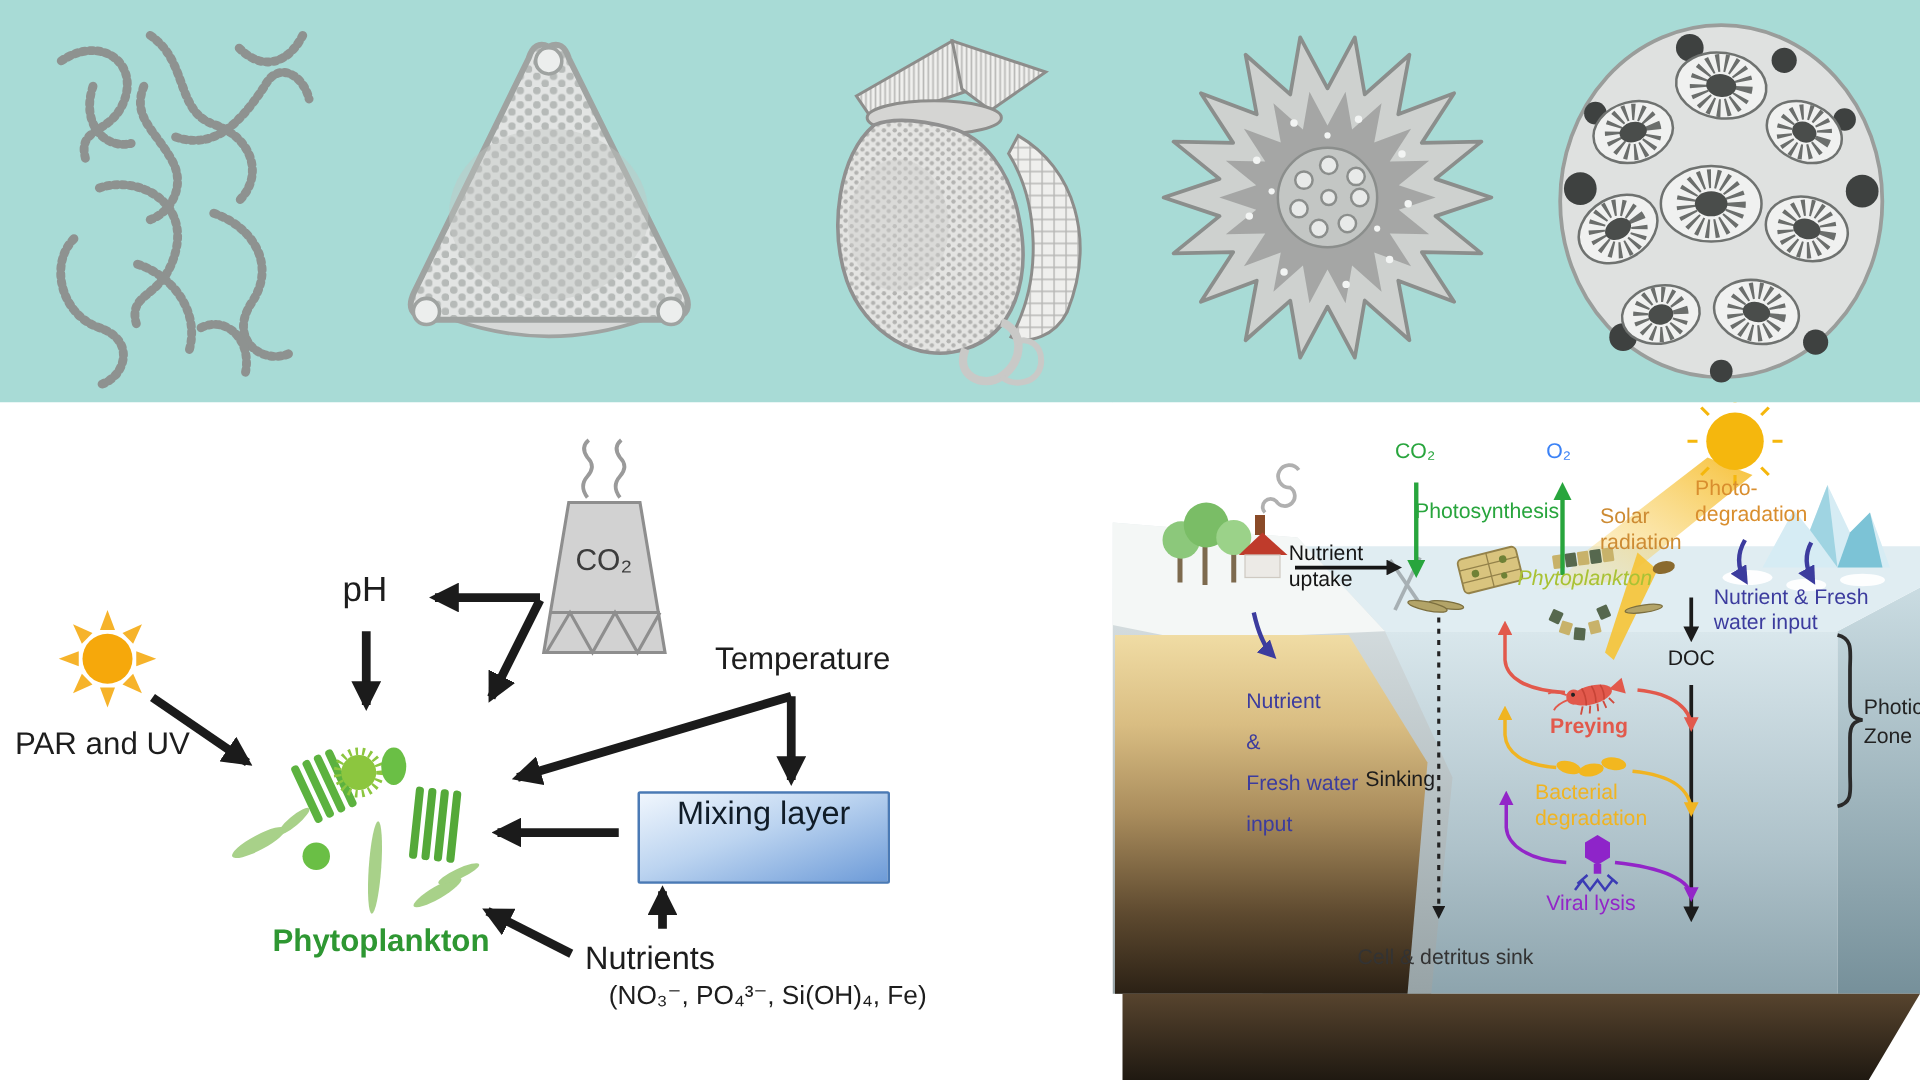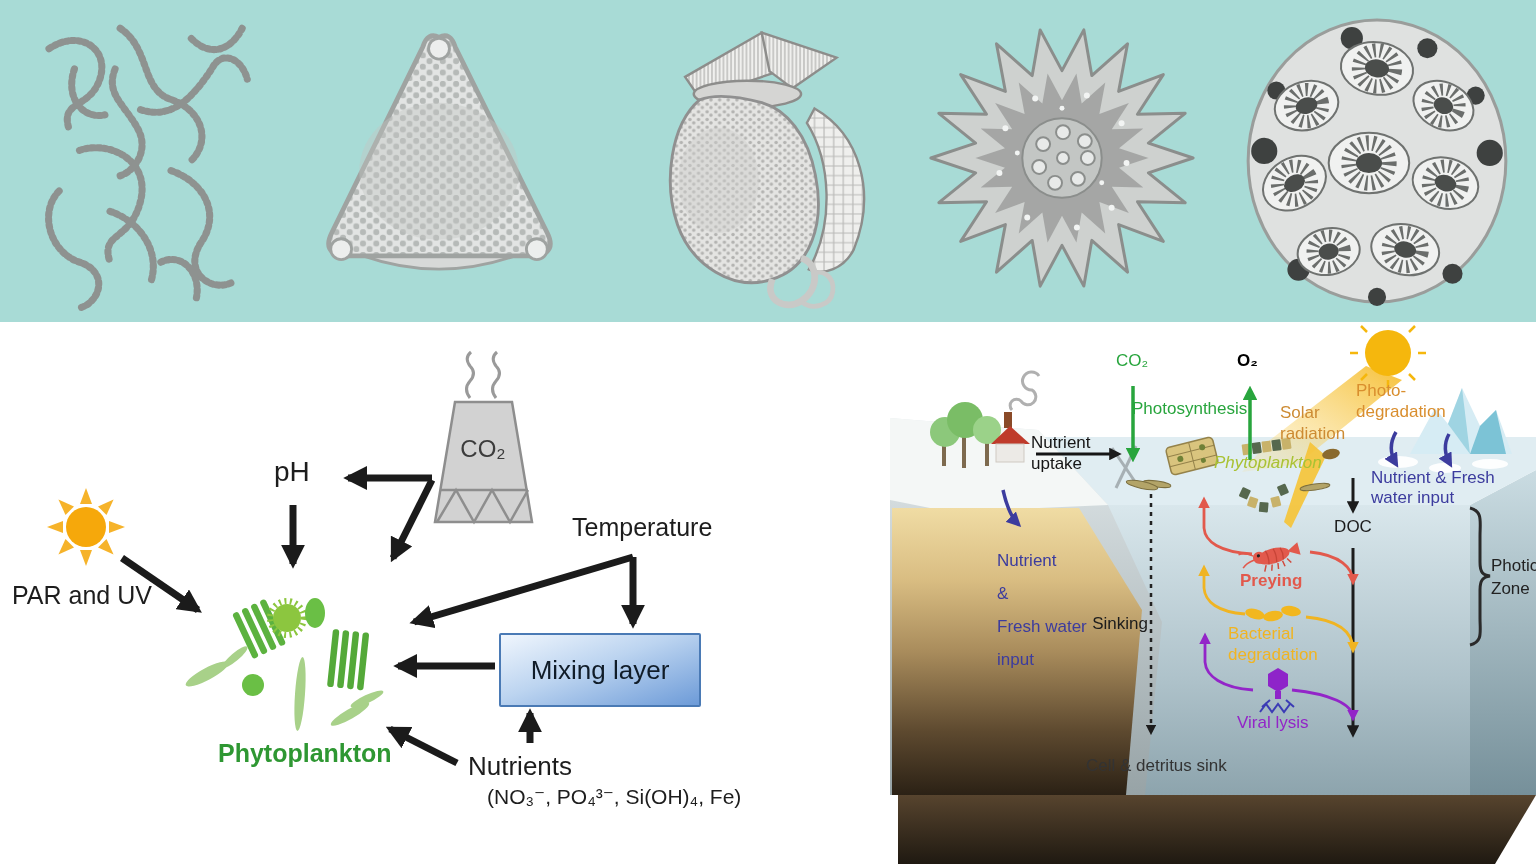--- a/index.html
+++ b/index.html
@@ -14,28 +14,28 @@
   .lbl{position:absolute;color:#1d1d1d;line-height:1.25;white-space:nowrap;}
   .pre{white-space:pre-line;}
   
   .ld-ph{left:274px;top:132px;font-size:28px;}
   .ld-co2{left:449px;top:112px;width:68px;text-align:center;font-size:24px;color:#3c3c3c;}
   .ld-temp{left:560px;top:190px;font-size:25px;margin-left:12px;}
   .ld-paruv{left:12px;top:258px;font-size:25px;}
   .ld-phyto{left:218px;top:416px;font-size:25px;font-weight:bold;color:#2e9732;}
   .ld-nutr{left:468px;top:428px;font-size:26px;}
   .ld-form{left:464px;top:462px;font-size:21px;margin-left:23px;}
-  .mixbox{left:499px;top:311px;width:198px;height:70px;border:2px solid #4a7ab5;border-radius:2px;
+  .mixbox{left:510px;top:311px;width:198px;height:70px;border:2px solid #4a7ab5;border-radius:2px;
           background:linear-gradient(160deg,#f0f6fd 0%,#bcd4f0 45%,#6d9bd8 100%);
-          display:flex;align-items:center;justify-content:center;font-size:26px;color:#101c28;}
+          display:flex;justify-content:center;font-size:26px;color:#101c28;}
   
   .rd .lbl{font-size:17px;}
   .rd-co2{left:226px;top:28px;color:#28a53d;font-weight:500;}
   .rd-phs{left:242px;top:76px;color:#28a53d;font-weight:500;}
-  .rd-o2{left:347px;top:28px;color:#000000;font-weight:700;text-align:right;}
+  .rd-o2{left:347px;top:28px;color:#3b82f6;font-weight:400;text-align:right;}
   .rd-solar{left:390px;top:80px;color:#cd8b33;font-weight:500;}
   .rd-pdeg{left:466px;top:58px;color:#d98e2e;font-weight:500;}
   .rd-nupt{left:141px;top:110px;color:#151515;}
   .rd-phyto{left:324px;top:130px;color:#a9c234;font-style:italic;font-weight:500;}
   .rd-nfl{left:107px;top:222px;color:#3c3c9e;line-height:1.95;}
   .rd-nfr{left:481px;top:146px;color:#3c3c9e;line-height:1.2;}
   .rd-doc{left:437px;top:194px;width:52px;text-align:center;font-size:20px;color:#1c1c1c;}
   .rd-prey{left:350px;top:248px;color:#e2594c;font-weight:700;}
   .rd-sink{left:200px;top:291px;width:58px;text-align:right;color:#1c1c1c;}
   .rd-bact{left:338px;top:301px;color:#f0b422;font-weight:500;}

